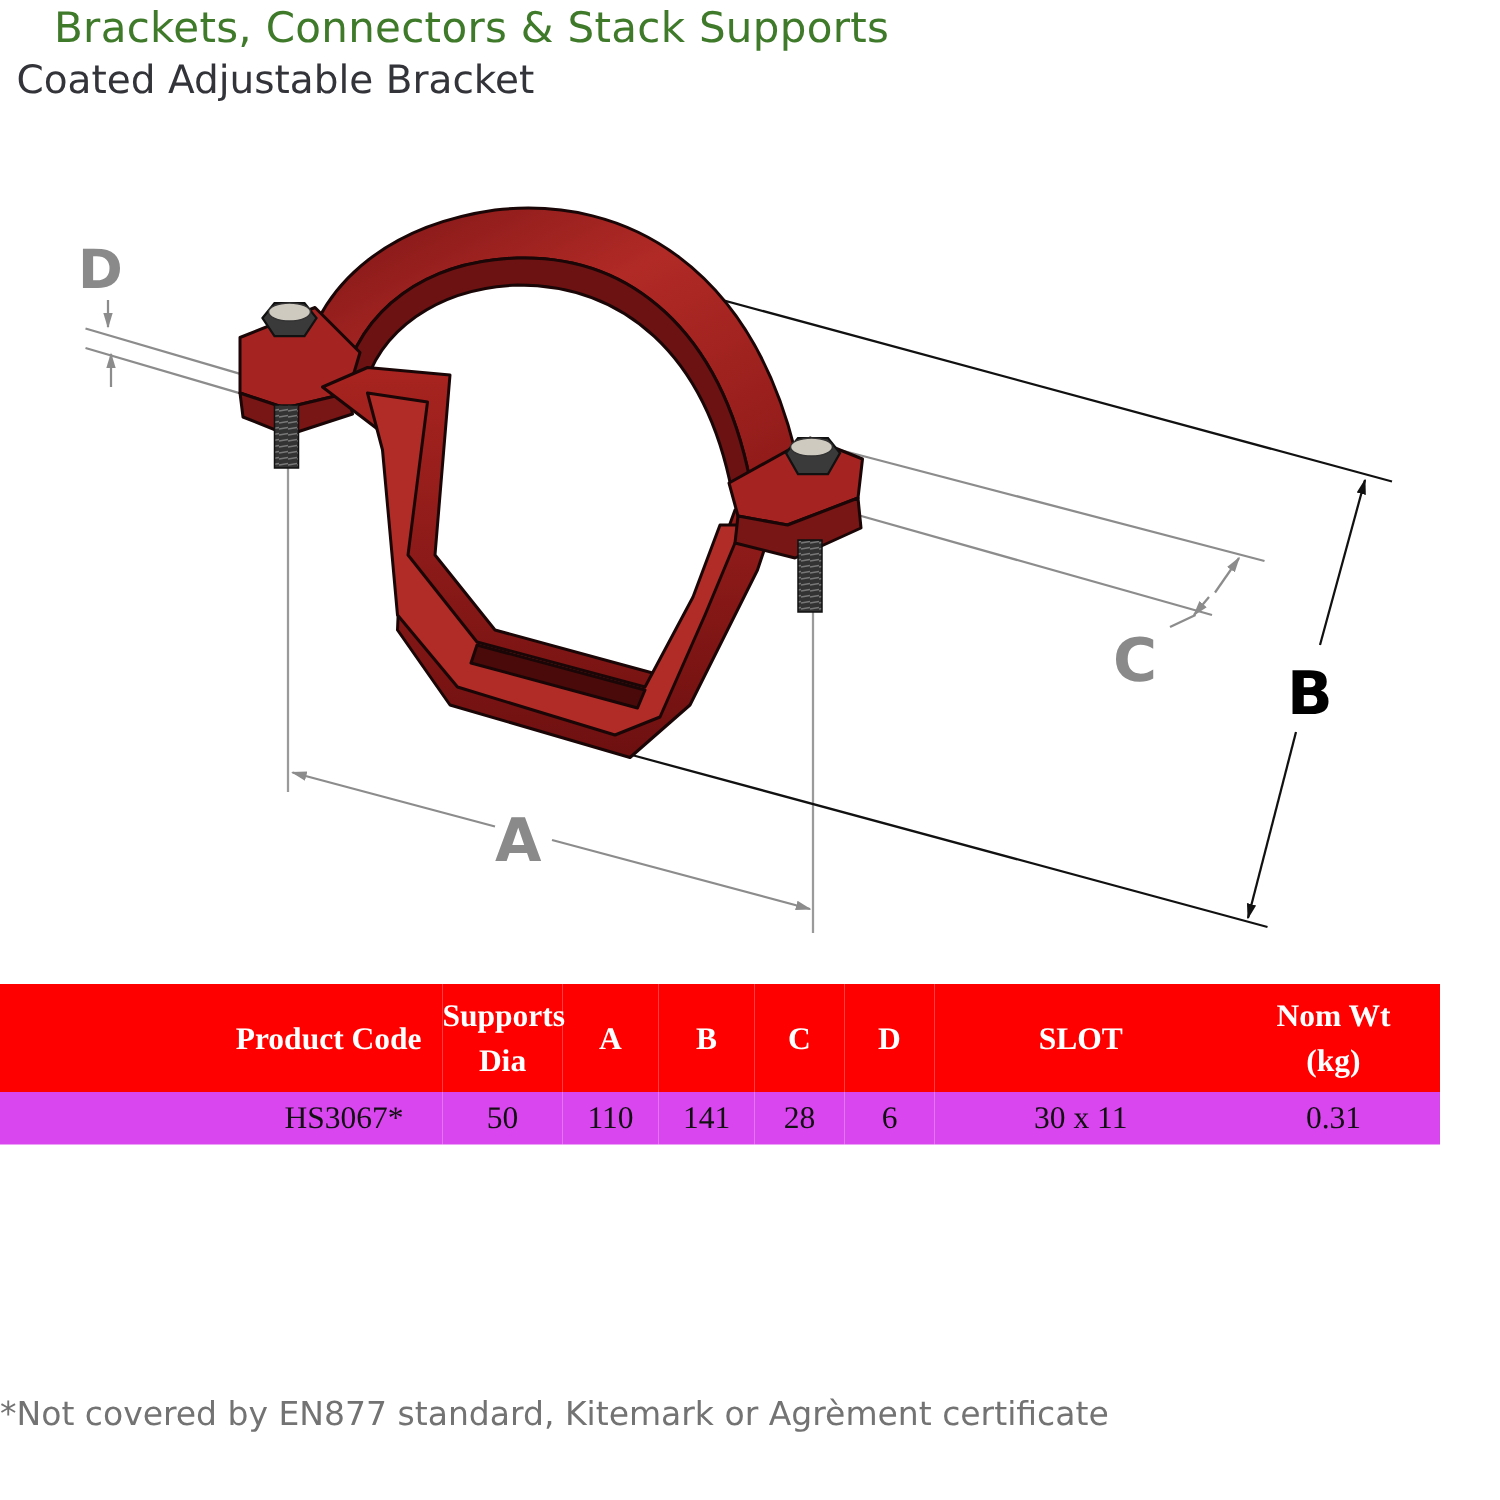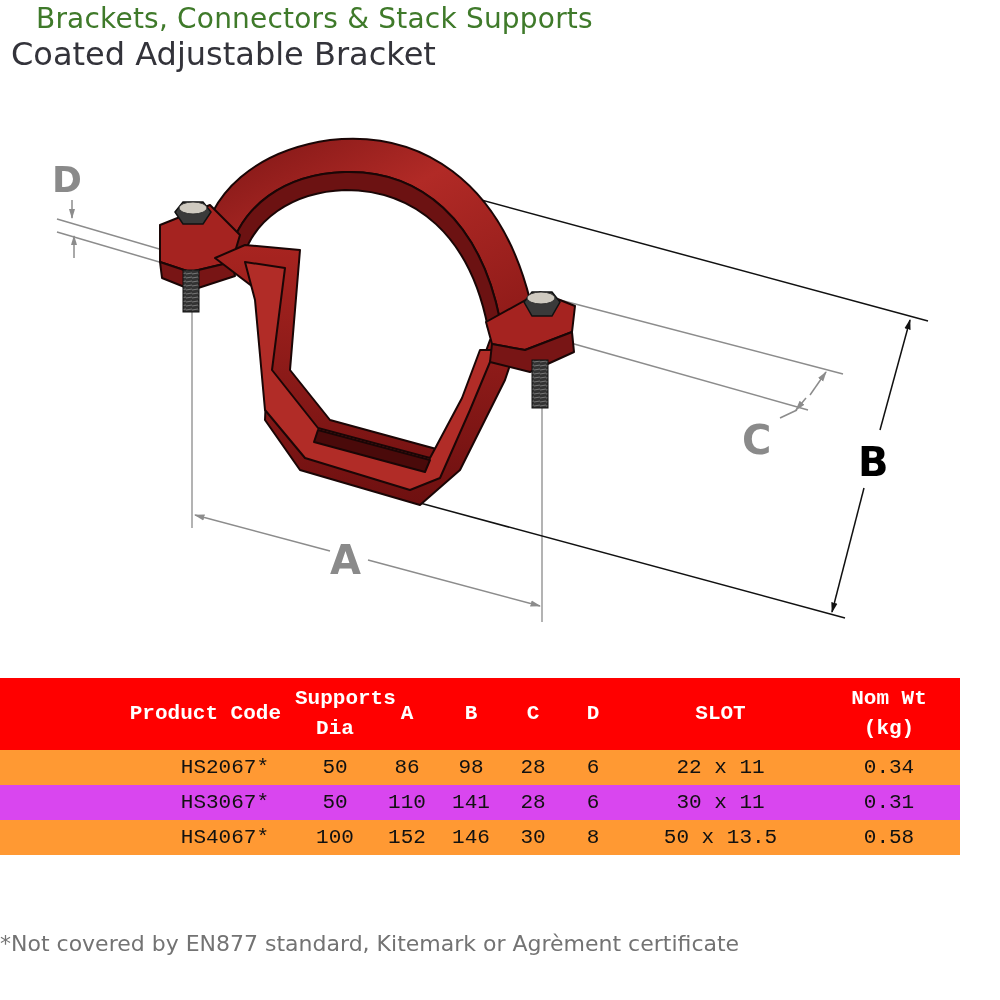--- a/index.html
+++ b/index.html
@@ -1,25 +1,25 @@
 <!DOCTYPE html>
 <html><head>
 <meta charset="utf-8">
 <style>
   html, body { margin: 0; padding: 0; background: #ffffff; }
   body { width: 1000px; height: 1000px; position: relative; overflow: hidden;
          font-family: "DejaVu Sans", "Liberation Sans", sans-serif; }
   .title { position: absolute; left: 8px; top: 2px; font-size: 28px; color: #3f7a2a;
            letter-spacing: 0.2px; white-space: nowrap; line-height: 34px; margin-left: 28px; }
-  .subtitle { position: absolute; left: 11px; top: 38px; font-size: 32px; color: #33333a;
+  .subtitle { position: absolute; left: 11px; top: 38px; font-size: 26px; color: #33333a;
               white-space: nowrap; line-height: 32px; }
   .drawing { position: absolute; left: 0; top: 120px; width: 1000px; height: 520px; }
-  .spec-table { position: absolute; left: 0; top: 678px; width: 920px;
+  .spec-table { position: absolute; left: 0; top: 656px; width: 920px;
                 border-collapse: collapse; table-layout: fixed;
-                font-family: Liberation Mono, monospace; }
+                font-family: Liberation Serif, serif; }
   .spec-table th { background: #ff0000; color: #ffffff; font-weight: bold; font-size: 21px;
                    line-height: 30px; padding: 6px 0 6px 0; height: 60px; text-align: center; }
   .spec-table td { font-size: 21px; color: #111111; text-align: center; height: 35px;
                    padding: 0; line-height: 35px; }
   .spec-table tr.odd td { background: #ff9933; }
   .spec-table tr.even td { background: #d946ef; }
   .footnote { position: absolute; left: 0; top: 928px; font-size: 22px; color: #737373;
               white-space: nowrap; line-height: 32px;
               font-family: "DejaVu Sans", "Liberation Sans", sans-serif; }
   .dim-label { font-family: "DejaVu Sans", "Liberation Sans", sans-serif; font-weight: bold; }
@@ -133,46 +133,26 @@
       <th><span>Supports</span><br><span>Dia</span></th>
       <th>A</th>
       <th>B</th>
       <th>C</th>
       <th>D</th>
       <th>SLOT</th>
       <th><span>Nom Wt</span><br><span>(kg)</span></th>
     </tr>
   </thead>
   <tbody>
-    <tr class="odd">
-      <td style="text-align:right;padding-right:26px;">HS2067*</td>
-      <td>50</td>
-      <td>86</td>
-      <td>98</td>
-      <td>28</td>
-      <td>6</td>
-      <td>22 x 11</td>
-      <td>0.34</td>
-    </tr>
     <tr class="even">
       <td style="text-align:right;padding-right:26px;">HS3067*</td>
       <td>50</td>
       <td>110</td>
       <td>141</td>
       <td>28</td>
       <td>6</td>
       <td>30 x 11</td>
       <td>0.31</td>
     </tr>
-    <tr class="odd">
-      <td style="text-align:right;padding-right:26px;">HS4067*</td>
-      <td>100</td>
-      <td>152</td>
-      <td>146</td>
-      <td>30</td>
-      <td>8</td>
-      <td>50 x 13.5</td>
-      <td>0.58</td>
-    </tr>
   </tbody>
 </table>
 
 <div class="footnote">*Not covered by EN877 standard, Kitemark or Agrèment certificate</div>
 
 </body></html>

